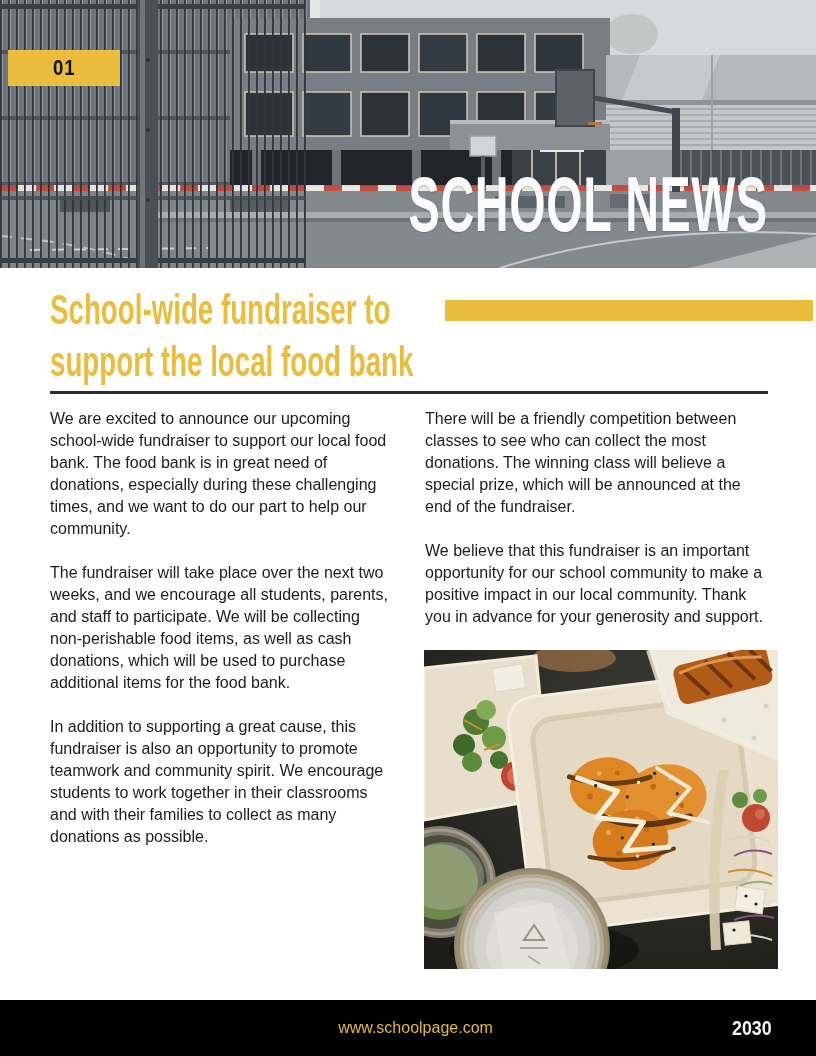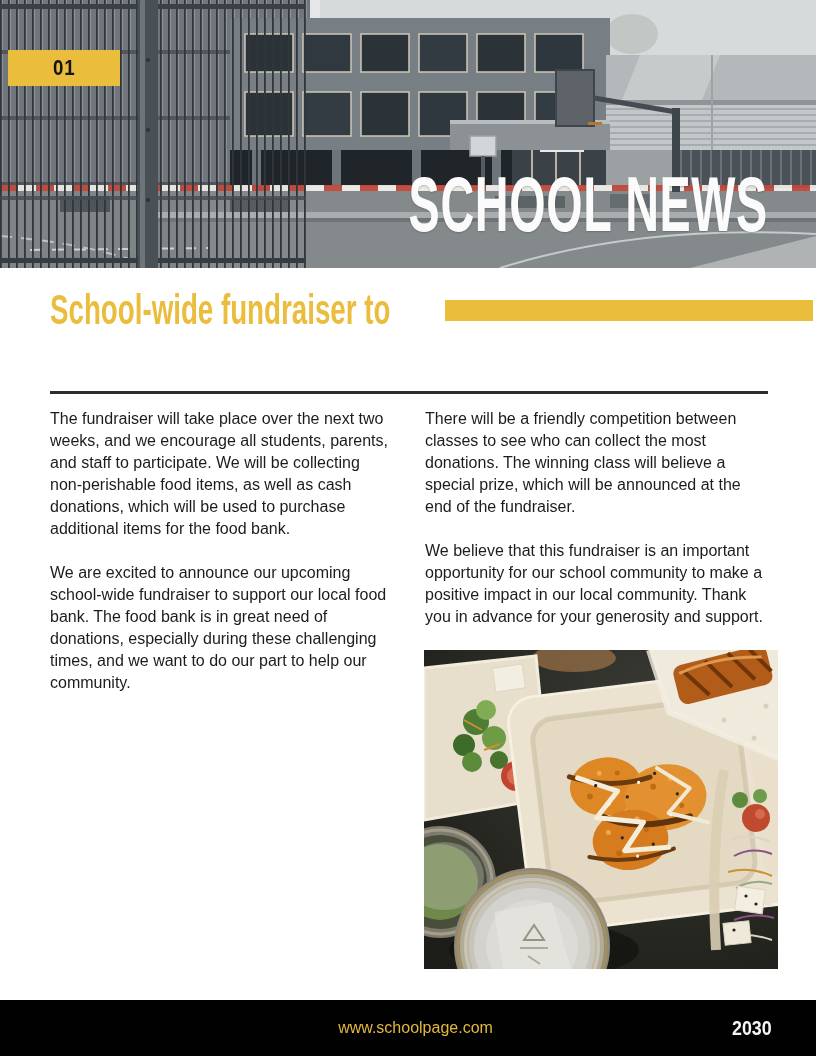--- a/index.html
+++ b/index.html
@@ -190,27 +190,29 @@
     </svg>
 
     <div class="badge">
       <span>01</span>
     </div>
     <div class="masthead">SCHOOL NEWS</div>
   </div>
 
   <div class="headline">
     <div class="hl-row"><span class="hl-line">School-wide fundraiser to</span></div>
+    <div class="hl-row"><span class="hl-line">support the local food bank</span></div>
   </div>
   <div class="accent-bar"></div>
   <div class="divider"></div>
 
   <div class="col col-left">
+    <p>We are excited to announce our upcoming school-wide fundraiser to support our local food bank. The food bank is in great need of donations, especially during these challenging times, and we want to do our part to help our community.</p>
     <p>The fundraiser will take place over the next two weeks, and we encourage all students, parents, and staff to participate. We will be collecting non-perishable food items, as well as cash donations, which will be used to purchase additional items for the food bank.</p>
-    <p>We are excited to announce our upcoming school-wide fundraiser to support our local food bank. The food bank is in great need of donations, especially during these challenging times, and we want to do our part to help our community.</p>
+    <p>In addition to supporting a great cause, this fundraiser is also an opportunity to promote teamwork and community spirit. We encourage students to work together in their classrooms and with their families to collect as many donations as possible.</p>
   </div>
 
   <div class="col col-right">
     <p>There will be a friendly competition between classes to see who can collect the most donations. The winning class will believe a special prize, which will be announced at the end of the fundraiser.</p>
     <p>We believe that this fundraiser is an important opportunity for our school community to make a positive impact in our local community. Thank you in advance for your generosity and support.</p>
 
     <svg class="food-photo" width="354" height="319" viewBox="0 0 354 319" role="img" aria-label="Takeaway lunch trays with fried croquettes, rice with grilled salmon, salad and sauce containers">
       <defs>
         <radialGradient id="bgfood" cx="70%" cy="25%" r="90%">
           <stop offset="0%" stop-color="#3c3d35"></stop>

